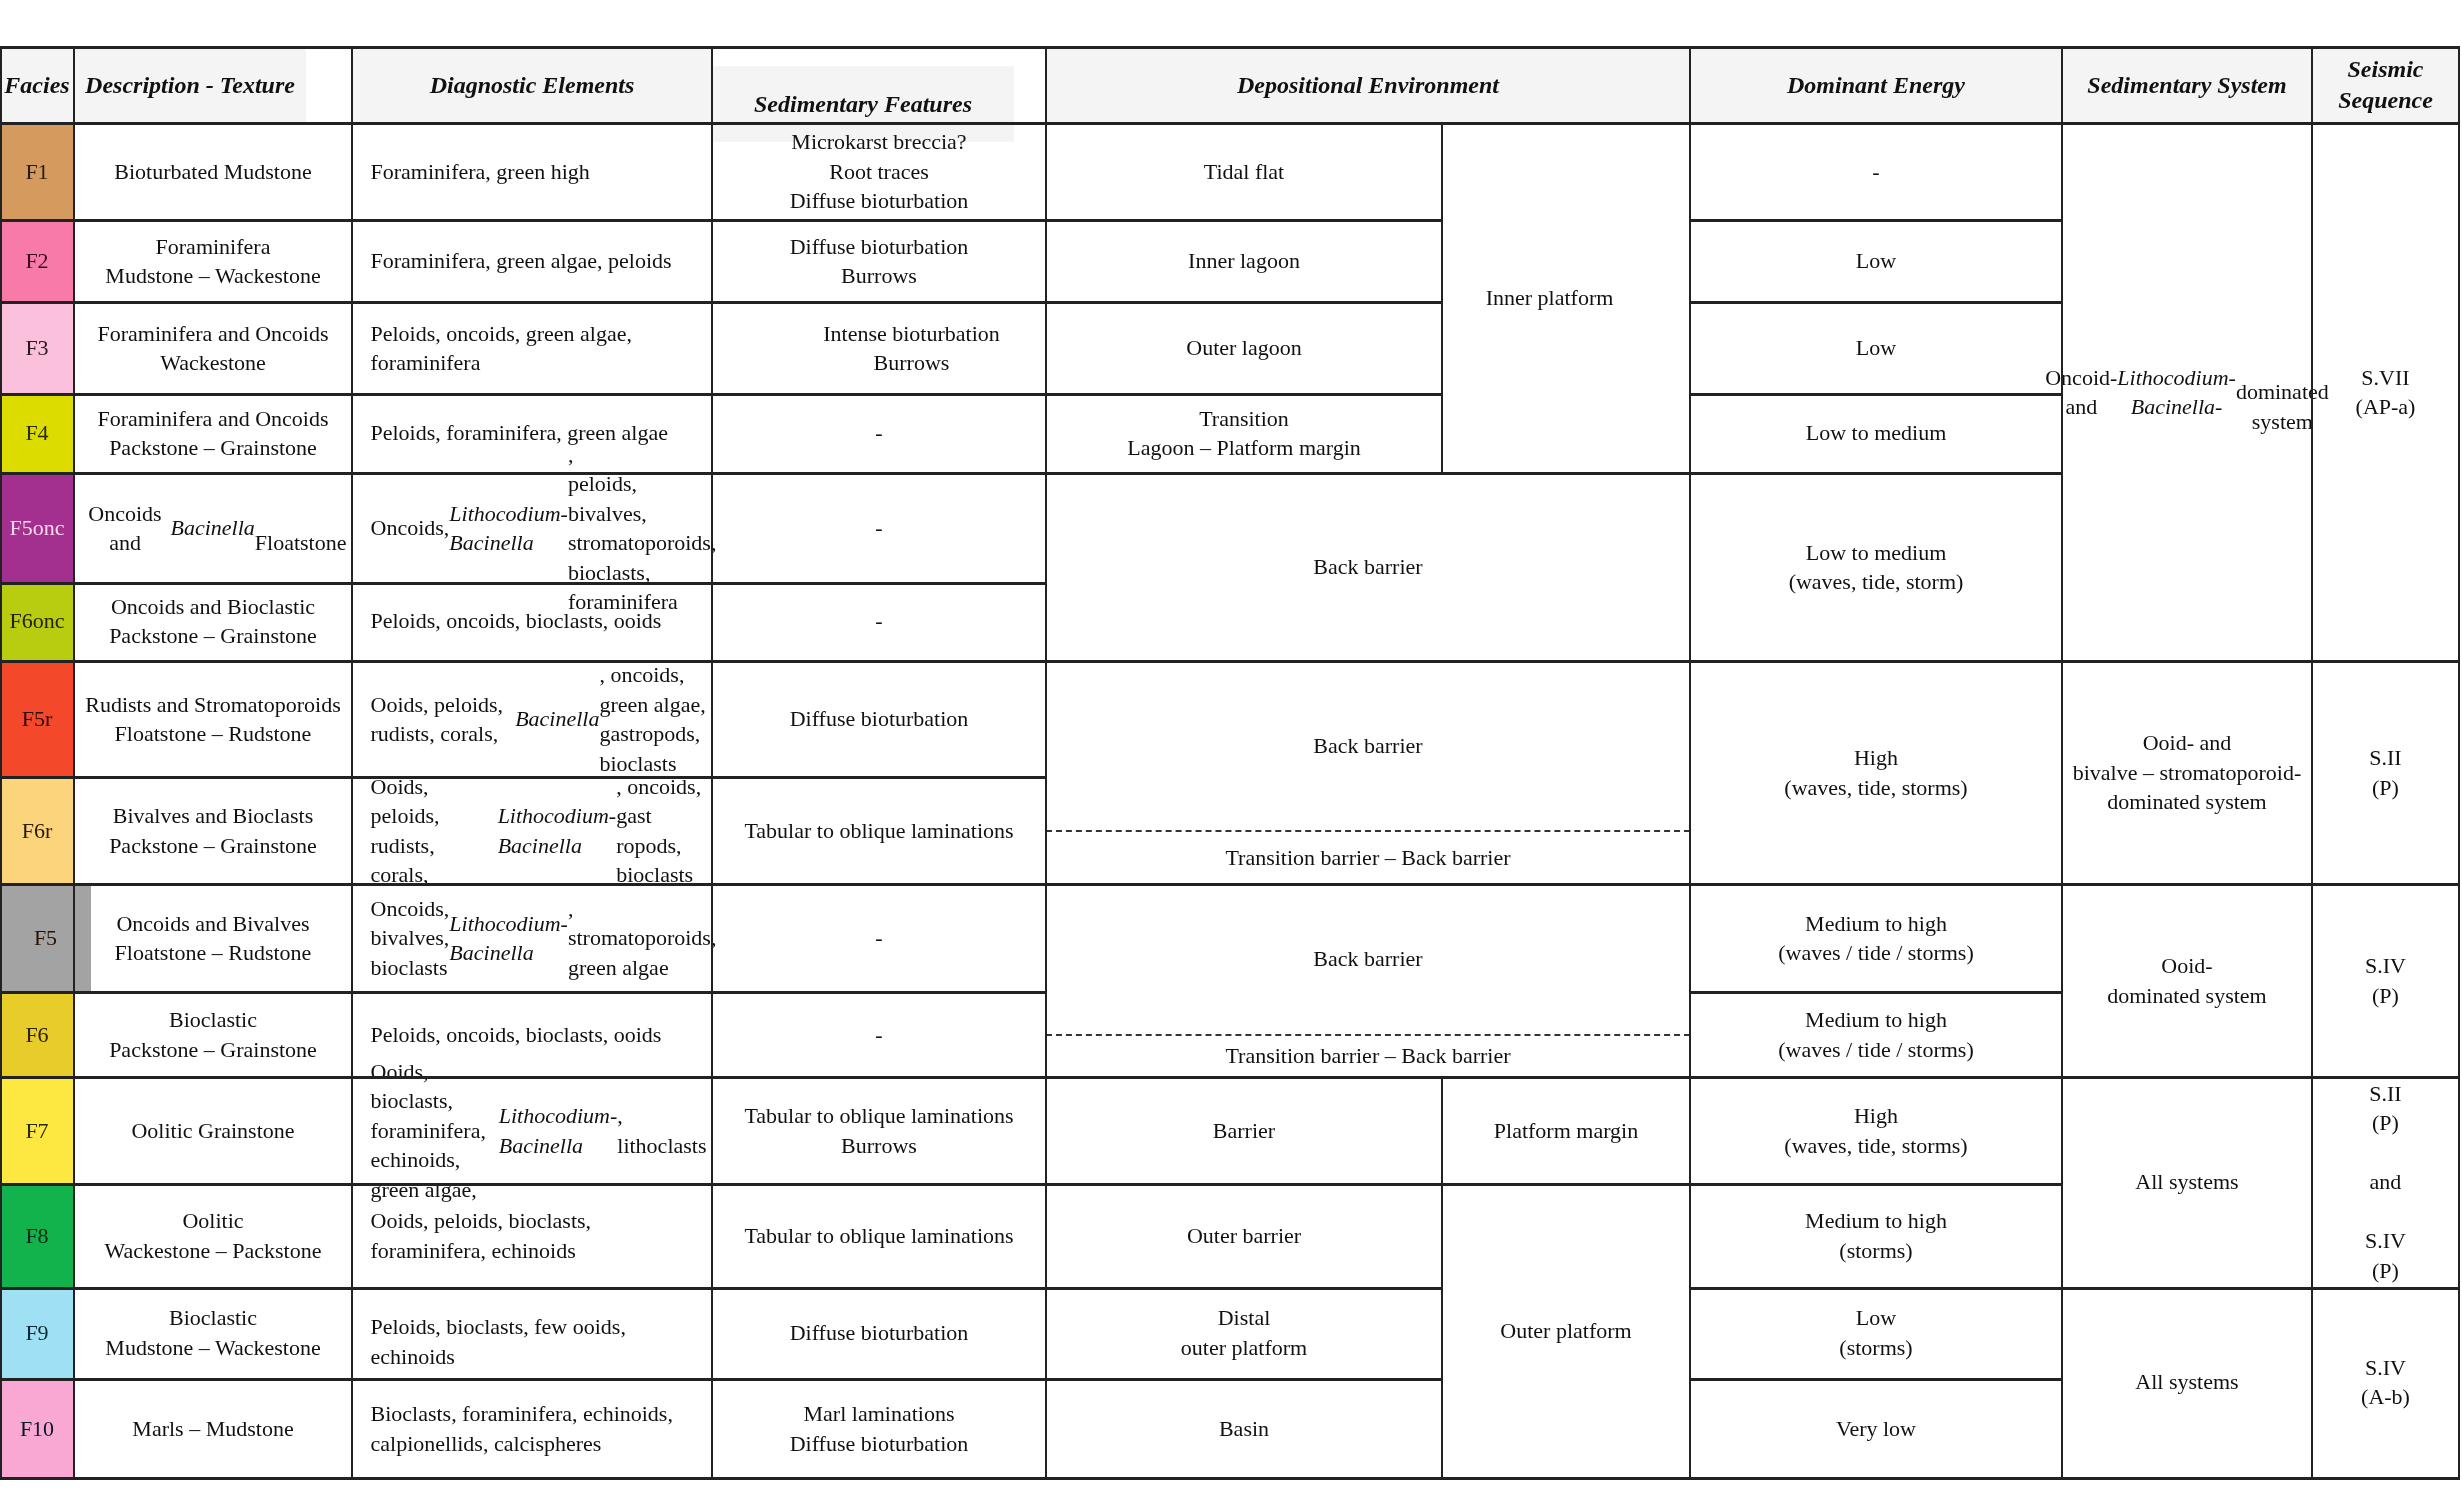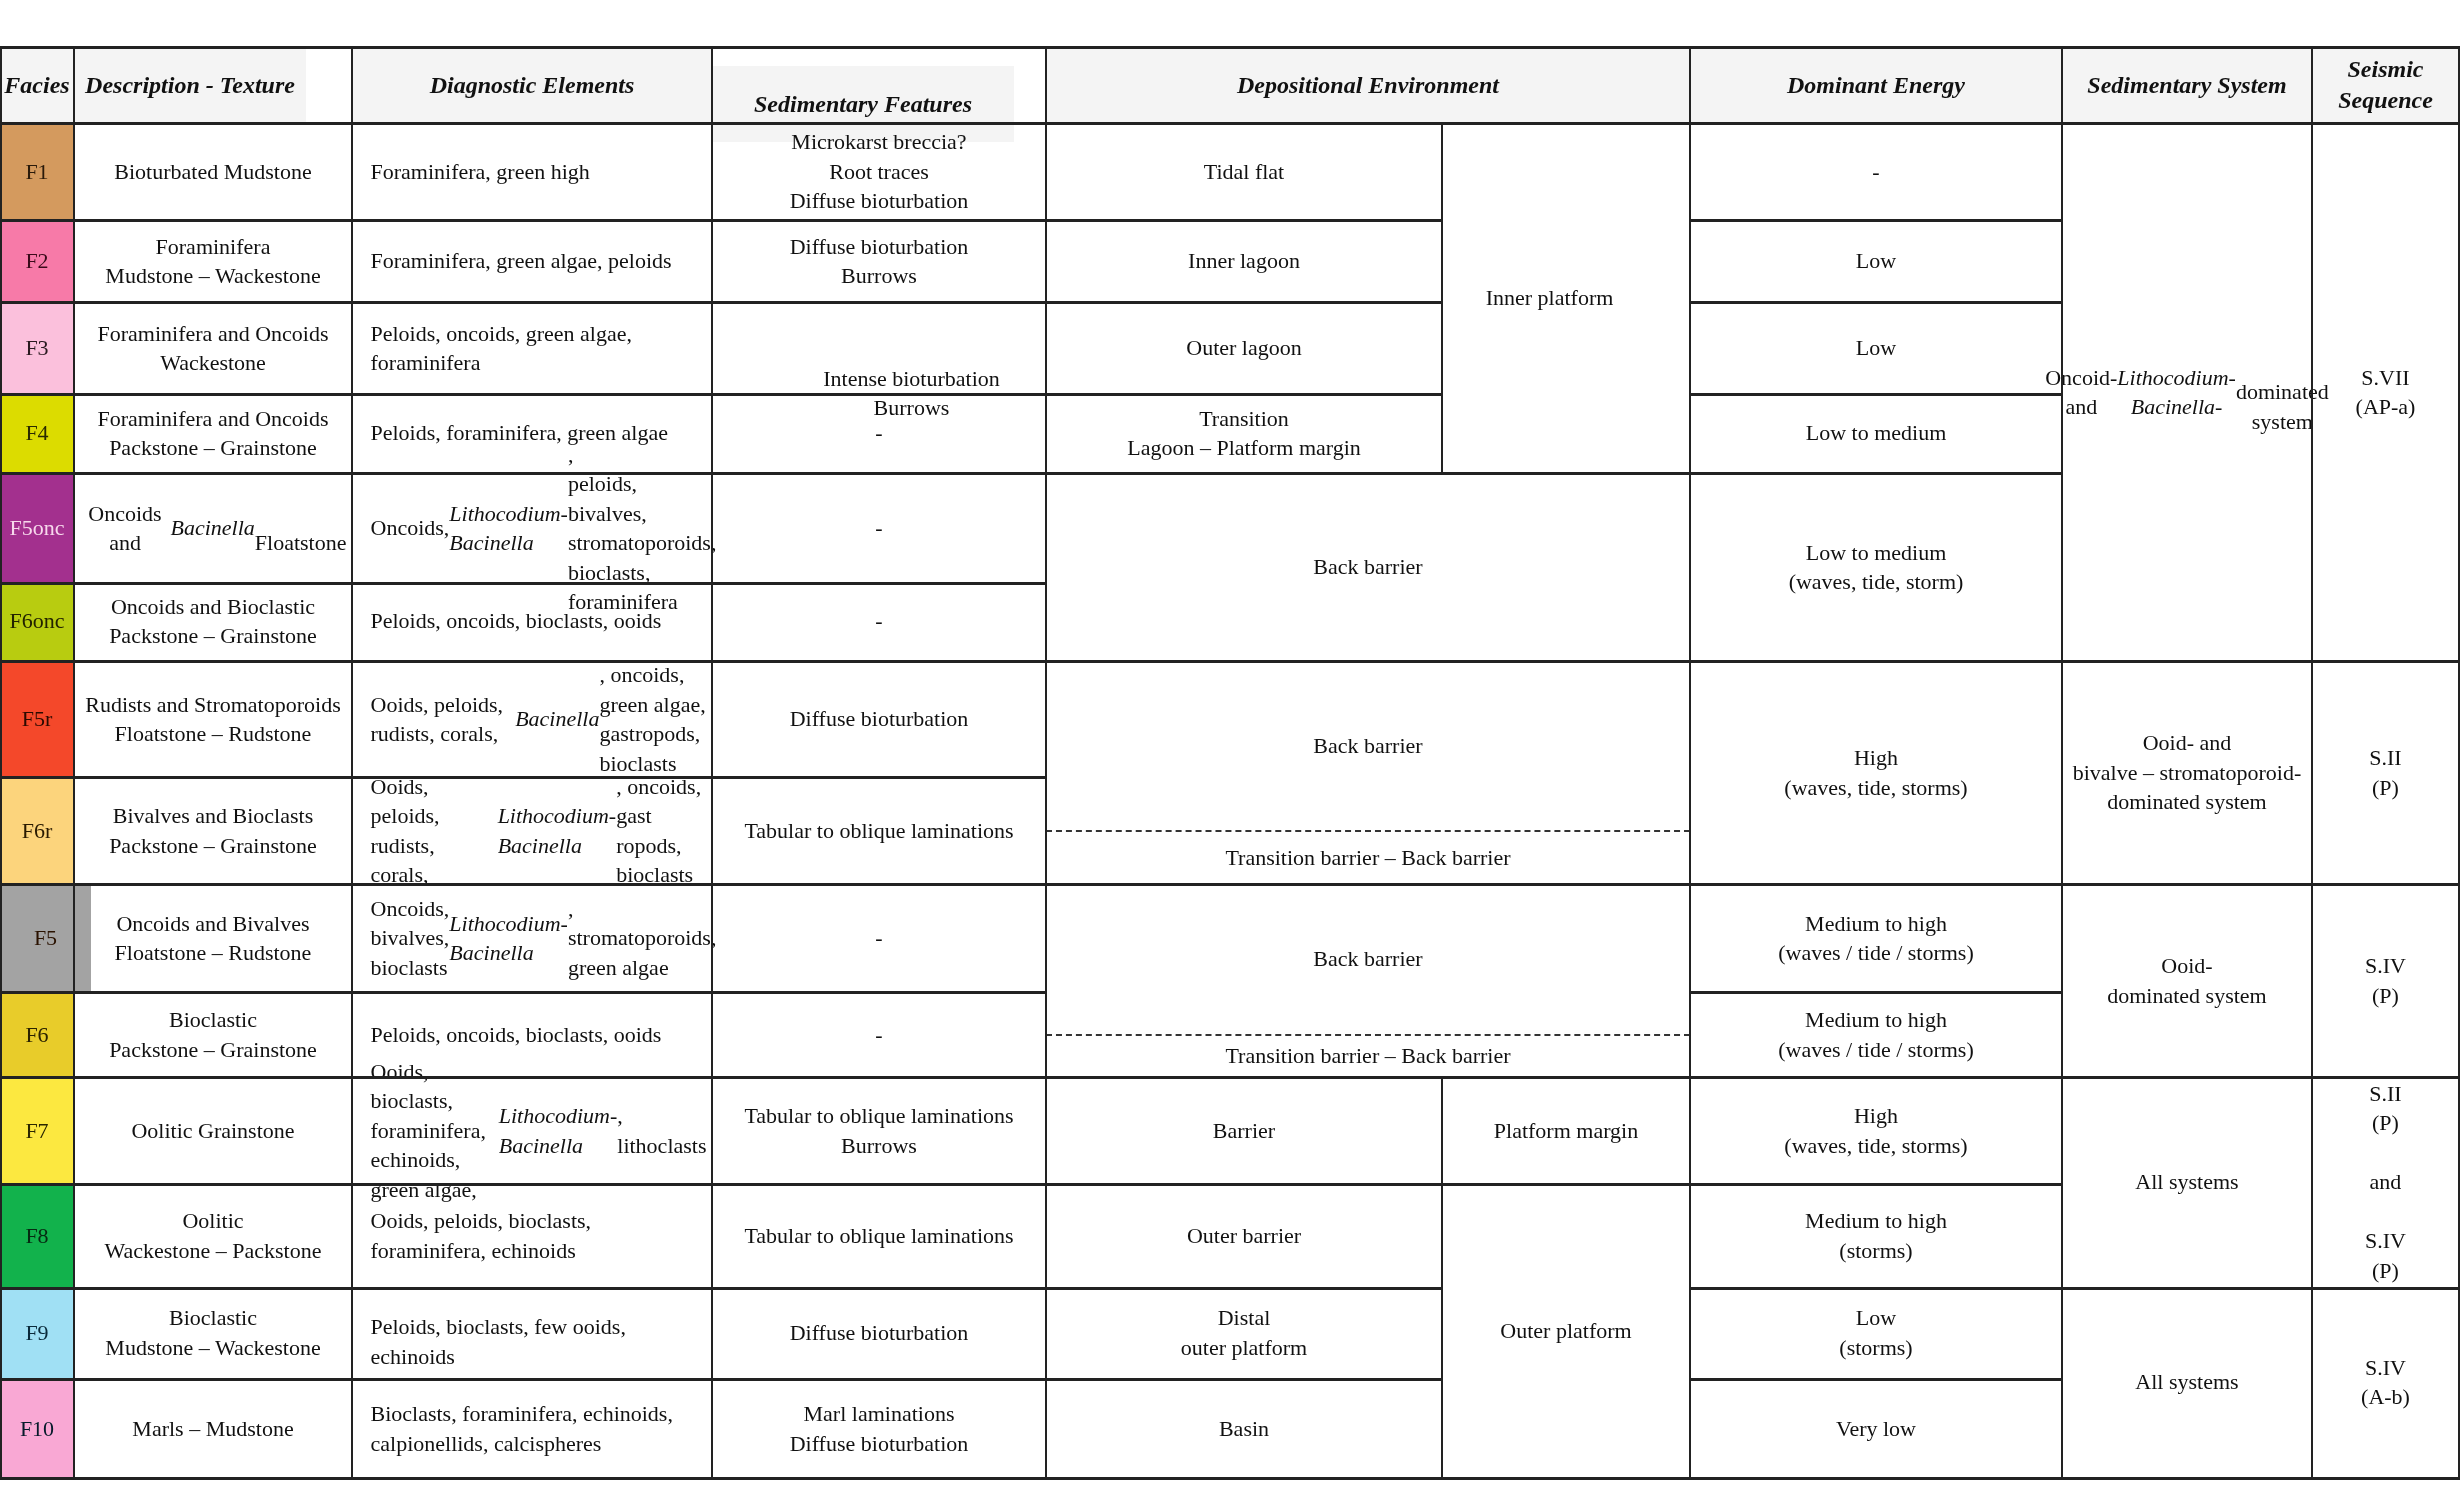--- a/index.html
+++ b/index.html
@@ -40,21 +40,21 @@
     <div class="cell " style="left: 74px; top: 220px; width: 278px; height: 82px;">Foraminifera
 Mudstone – Wackestone</div>
     <div class="cell left" style="left: 352px; top: 220px; width: 360px; height: 82px;">Foraminifera, green algae,  peloids</div>
     <div class="cell " style="left: 712px; top: 220px; width: 334px; height: 82px;">Diffuse bioturbation
 Burrows</div>
     <div class="cell fac" style="left: 0px; top: 302px; width: 74px; height: 92px; background: rgb(251, 192, 220); color: rgb(42, 26, 32); padding: 0px;">F3</div>
     <div class="cell " style="left: 74px; top: 302px; width: 278px; height: 92px;">Foraminifera and Oncoids
 Wackestone</div>
     <div class="cell left" style="left: 352px; top: 302px; width: 360px; height: 92px;">Peloids, oncoids, green algae,
 foraminifera</div>
-    <div class="cell " style="left: 712px; top: 302px; width: 399px; height: 92px; margin-top: 45px;">Intense bioturbation
+    <div class="cell " style="left: 712px; top: 302px; width: 399px; height: 92px;">Intense bioturbation
 Burrows</div>
     <div class="cell fac" style="left: 0px; top: 394px; width: 74px; height: 78px; background: rgb(220, 220, 0); color: rgb(42, 42, 0); padding: 0px;">F4</div>
     <div class="cell " style="left: 74px; top: 394px; width: 278px; height: 78px;">Foraminifera and Oncoids
 Packstone – Grainstone</div>
     <div class="cell left" style="left: 352px; top: 394px; width: 360px; height: 78px;">Peloids, foraminifera, green algae</div>
     <div class="cell " style="left: 712px; top: 394px; width: 334px; height: 78px;">-</div>
     <div class="cell fac" style="left: 0px; top: 473px; width: 74px; height: 110px; background: rgb(163, 48, 142); color: rgb(247, 216, 236); padding: 0px;">F5onc</div>
     <div class="cell " style="left: 74px; top: 473px; width: 278px; height: 110px;">Oncoids and <i>Bacinella</i>
 Floatstone</div>
     <div class="cell left" style="left: 352px; top: 473px; width: 360px; height: 110px;">Oncoids, <i>Lithocodium-Bacinella</i>,

